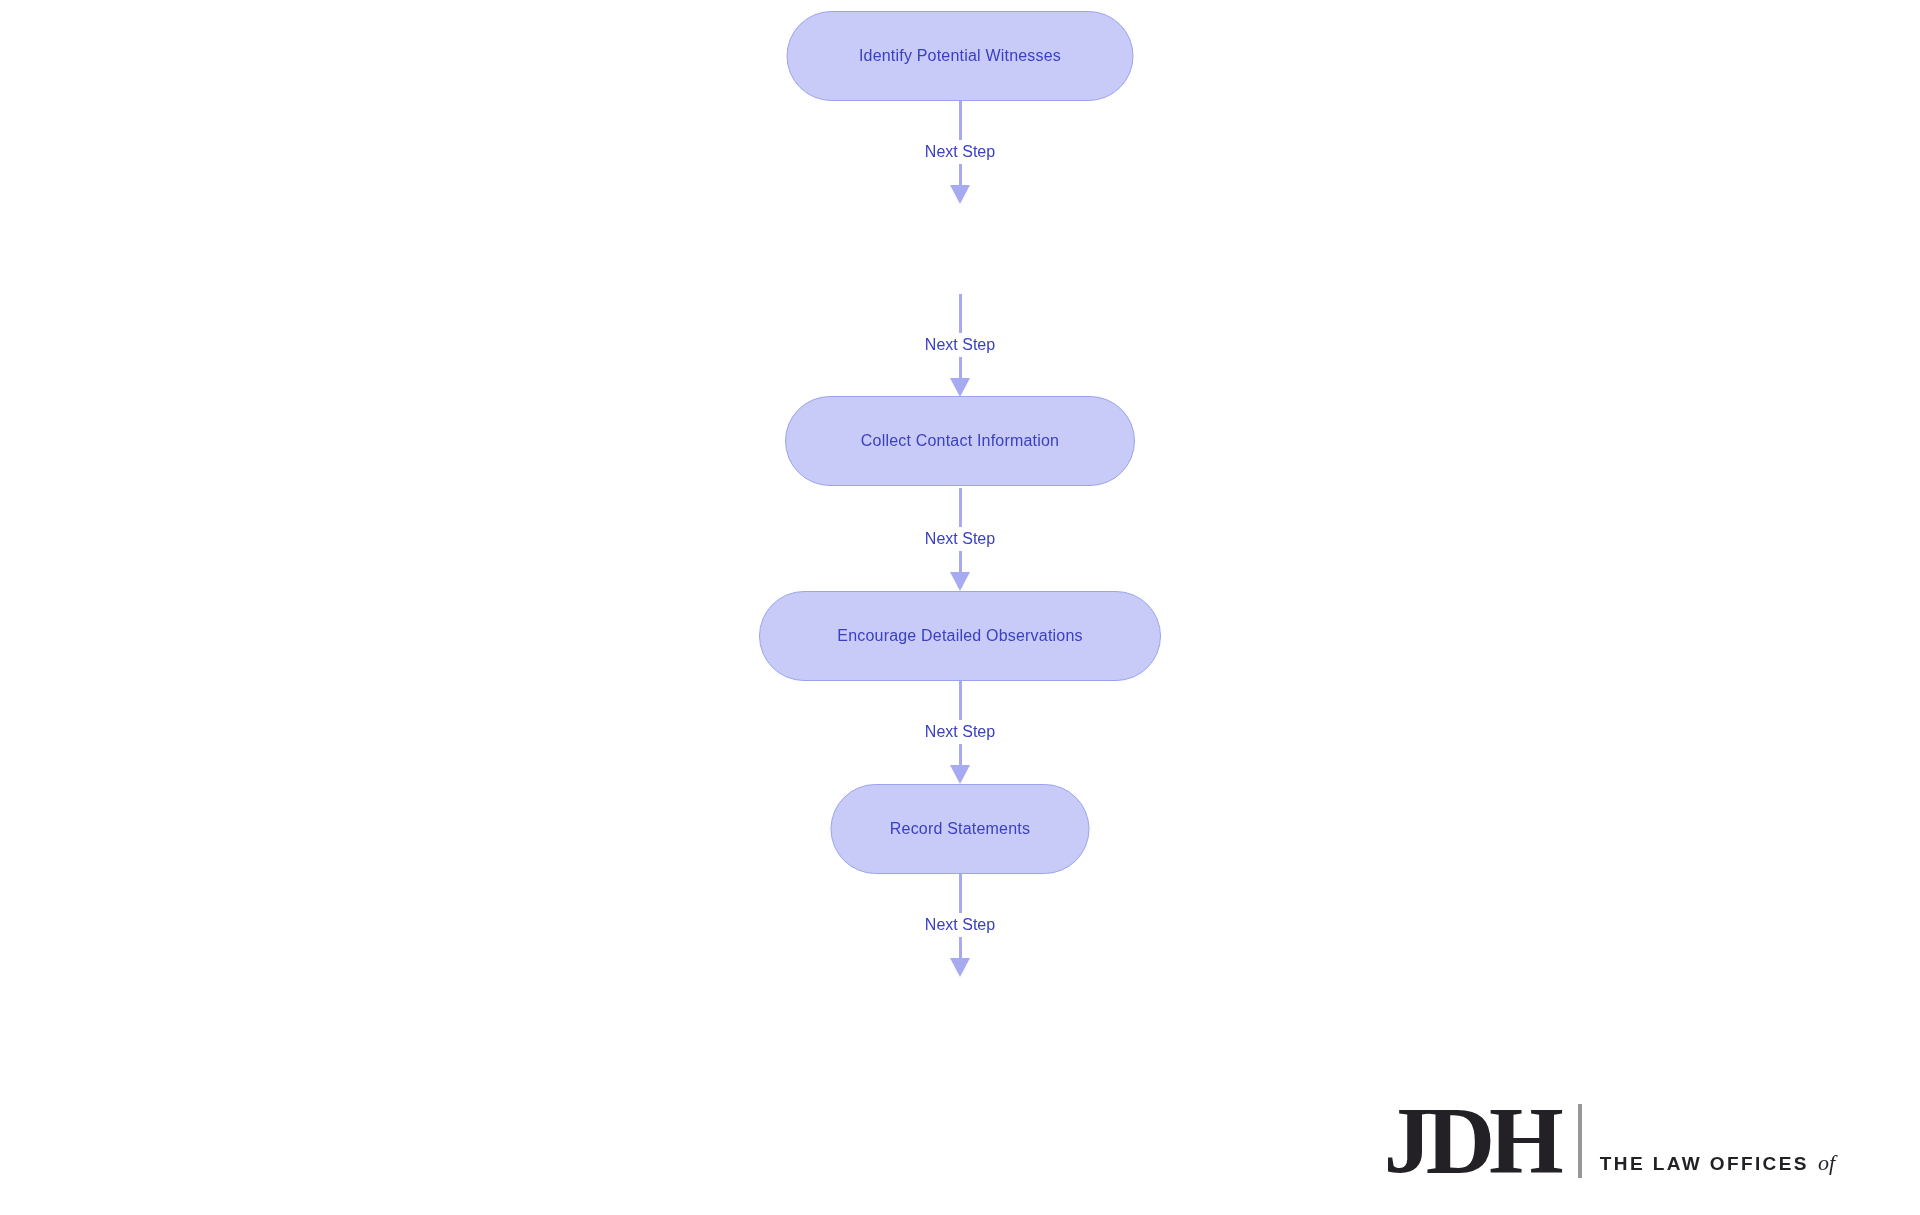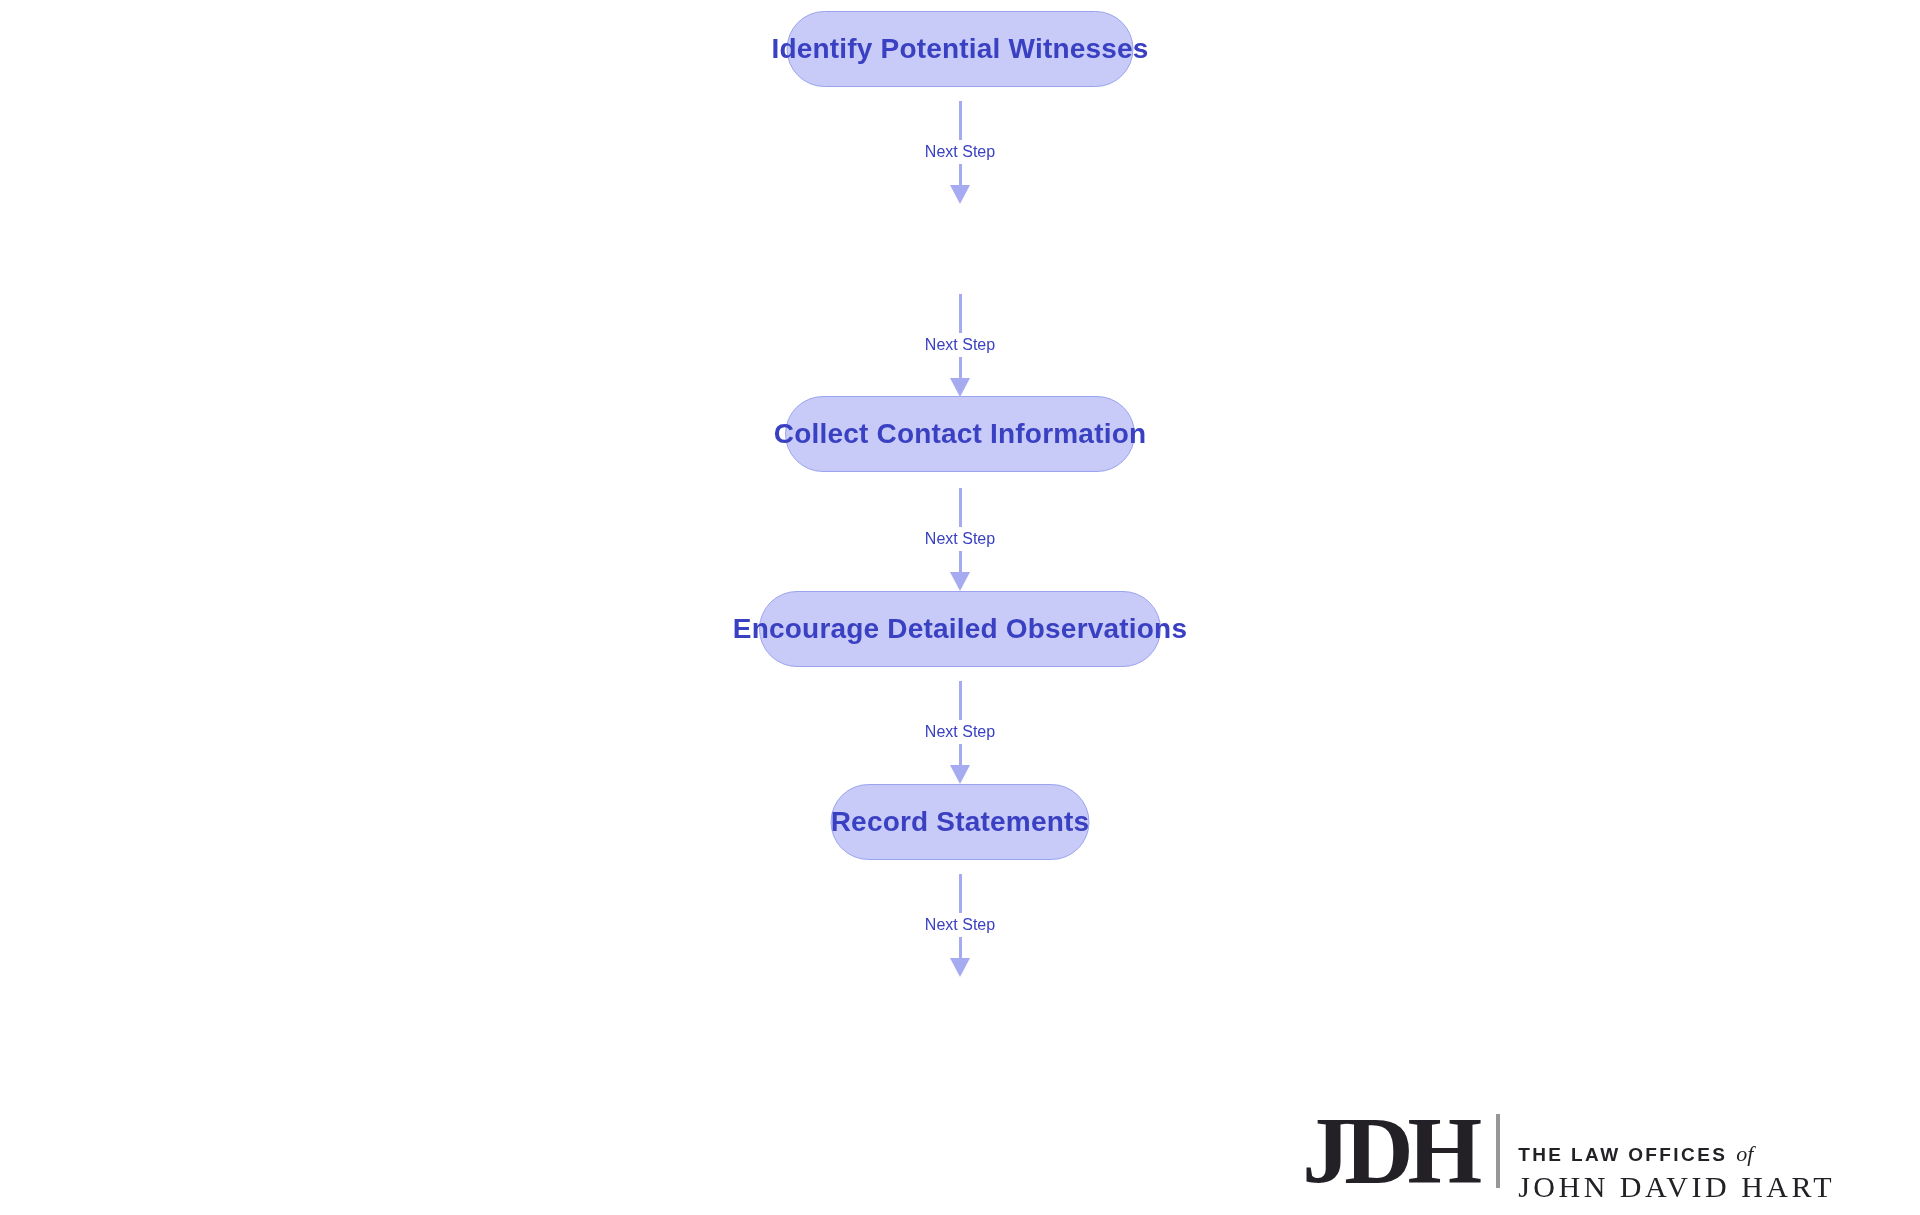--- a/index.html
+++ b/index.html
@@ -14,31 +14,31 @@
     height: 1215px;
     background: #ffffff;
     overflow: hidden;
   }
 
   
   .node {
     position: absolute;
     left: 960px;
     transform: translateX(-50%);
-    height: 76px;
+    height: 90px;
     box-sizing: border-box;
     border-radius: 45px;
     background: var(--node-fill, #c8cbf8);
     border: 1.5px solid var(--node-border, #9ba3ee);
     color: var(--node-text, #3a40c2);
     display: flex;
     align-items: center;
     justify-content: center;
-    font-size: 28px;
-    font-weight: 700;
+    font-size: 16px;
+    font-weight: 400;
     white-space: nowrap;
     letter-spacing: 0.2px;
   }
   .n1 { top: 11px;  width: 347px; }
   .n2 { top: 204px; width: 263px; }
   .n3 { top: 396px; width: 350px; }
   .n4 { top: 591px; width: 402px; }
   .n5 { top: 784px; width: 259px; }
   .n6 { top: 977px; width: 247px; }
 
@@ -169,17 +169,16 @@
   </div>
 
   <div class="logo">
     <div class="logo-monogram">JDH</div>
     <div class="logo-divider"></div>
     <div class="logo-text">
       <div class="logo-line1">
         <span class="logo-line1-prefix">THE LAW OFFICES</span>
         <span class="logo-line1-suffix">of</span>
       </div>
-      <div class="logo-line2">JOHN DAVID HART</div>
     </div>
   </div>
 
 </div>
 
 </body></html>

